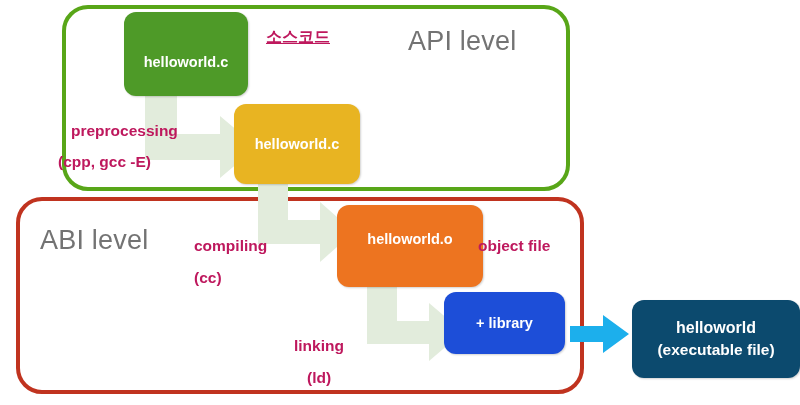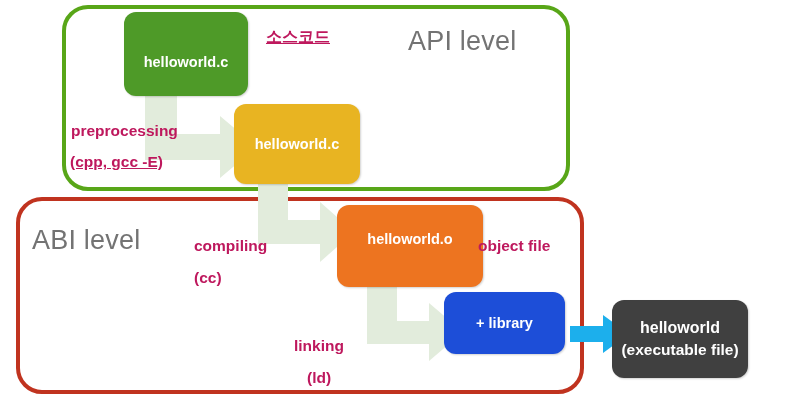--- a/index.html
+++ b/index.html
@@ -44,21 +44,21 @@
   
   .level-title {
     position: absolute;
     font-size: 27px;
     font-weight: 400;
     color: #737373;
     letter-spacing: 0.2px;
     white-space: nowrap;
   }
   #api-level-title { left: 408px; top: 26px; }
-  #abi-level-title { left: 32px; top: 225px; }
+  #abi-level-title { left: 40px; top: 225px; }
 
   
   .node {
     position: absolute;
     box-sizing: border-box;
     display: flex;
     flex-direction: column;
     align-items: center;
     justify-content: center;
     text-align: center;
@@ -85,22 +85,22 @@
     font-size: 14.5px;
     justify-content: flex-start;
     padding-top: 26px;
   }
   #node-library {
     left: 444px; top: 292px; width: 121px; height: 62px;
     background: #1d4ed8;
     font-size: 14.5px;
   }
   #node-executable {
-    left: 612px; top: 300px; width: 136px; height: 78px;
-    background: #404040;
+    left: 632px; top: 300px; width: 168px; height: 78px;
+    background: #0c4a6e;
     font-size: 16px;
     line-height: 1.45;
   }
   #node-executable .line2 { font-size: 15.5px; }
 
   
   .elbow {
     position: absolute;
     pointer-events: none;
   }
@@ -122,21 +122,21 @@
     font-weight: bold;
     font-size: 15.5px;
     white-space: nowrap;
   }
   #label-sourcecode {
     left: 266px; top: 27px;
     font-size: 16px;
     text-decoration: underline;
   }
   #label-preprocessing  { left: 71px;  top: 122px; }
-  #label-preprocessing2 { left: 70px;  top: 153px; text-decoration: underline; }
+  #label-preprocessing2 { left: 58px;  top: 153px; }
   #label-compiling      { left: 194px; top: 237px; }
   #label-compiling2     { left: 194px; top: 269px; }
   #label-linking        { left: 294px; top: 337px; }
   #label-linking2       { left: 307px; top: 369px; }
   #label-objectfile     { left: 478px; top: 237px; }
 </style>
 </head>
 <body>
 
 <div id="canvas">

